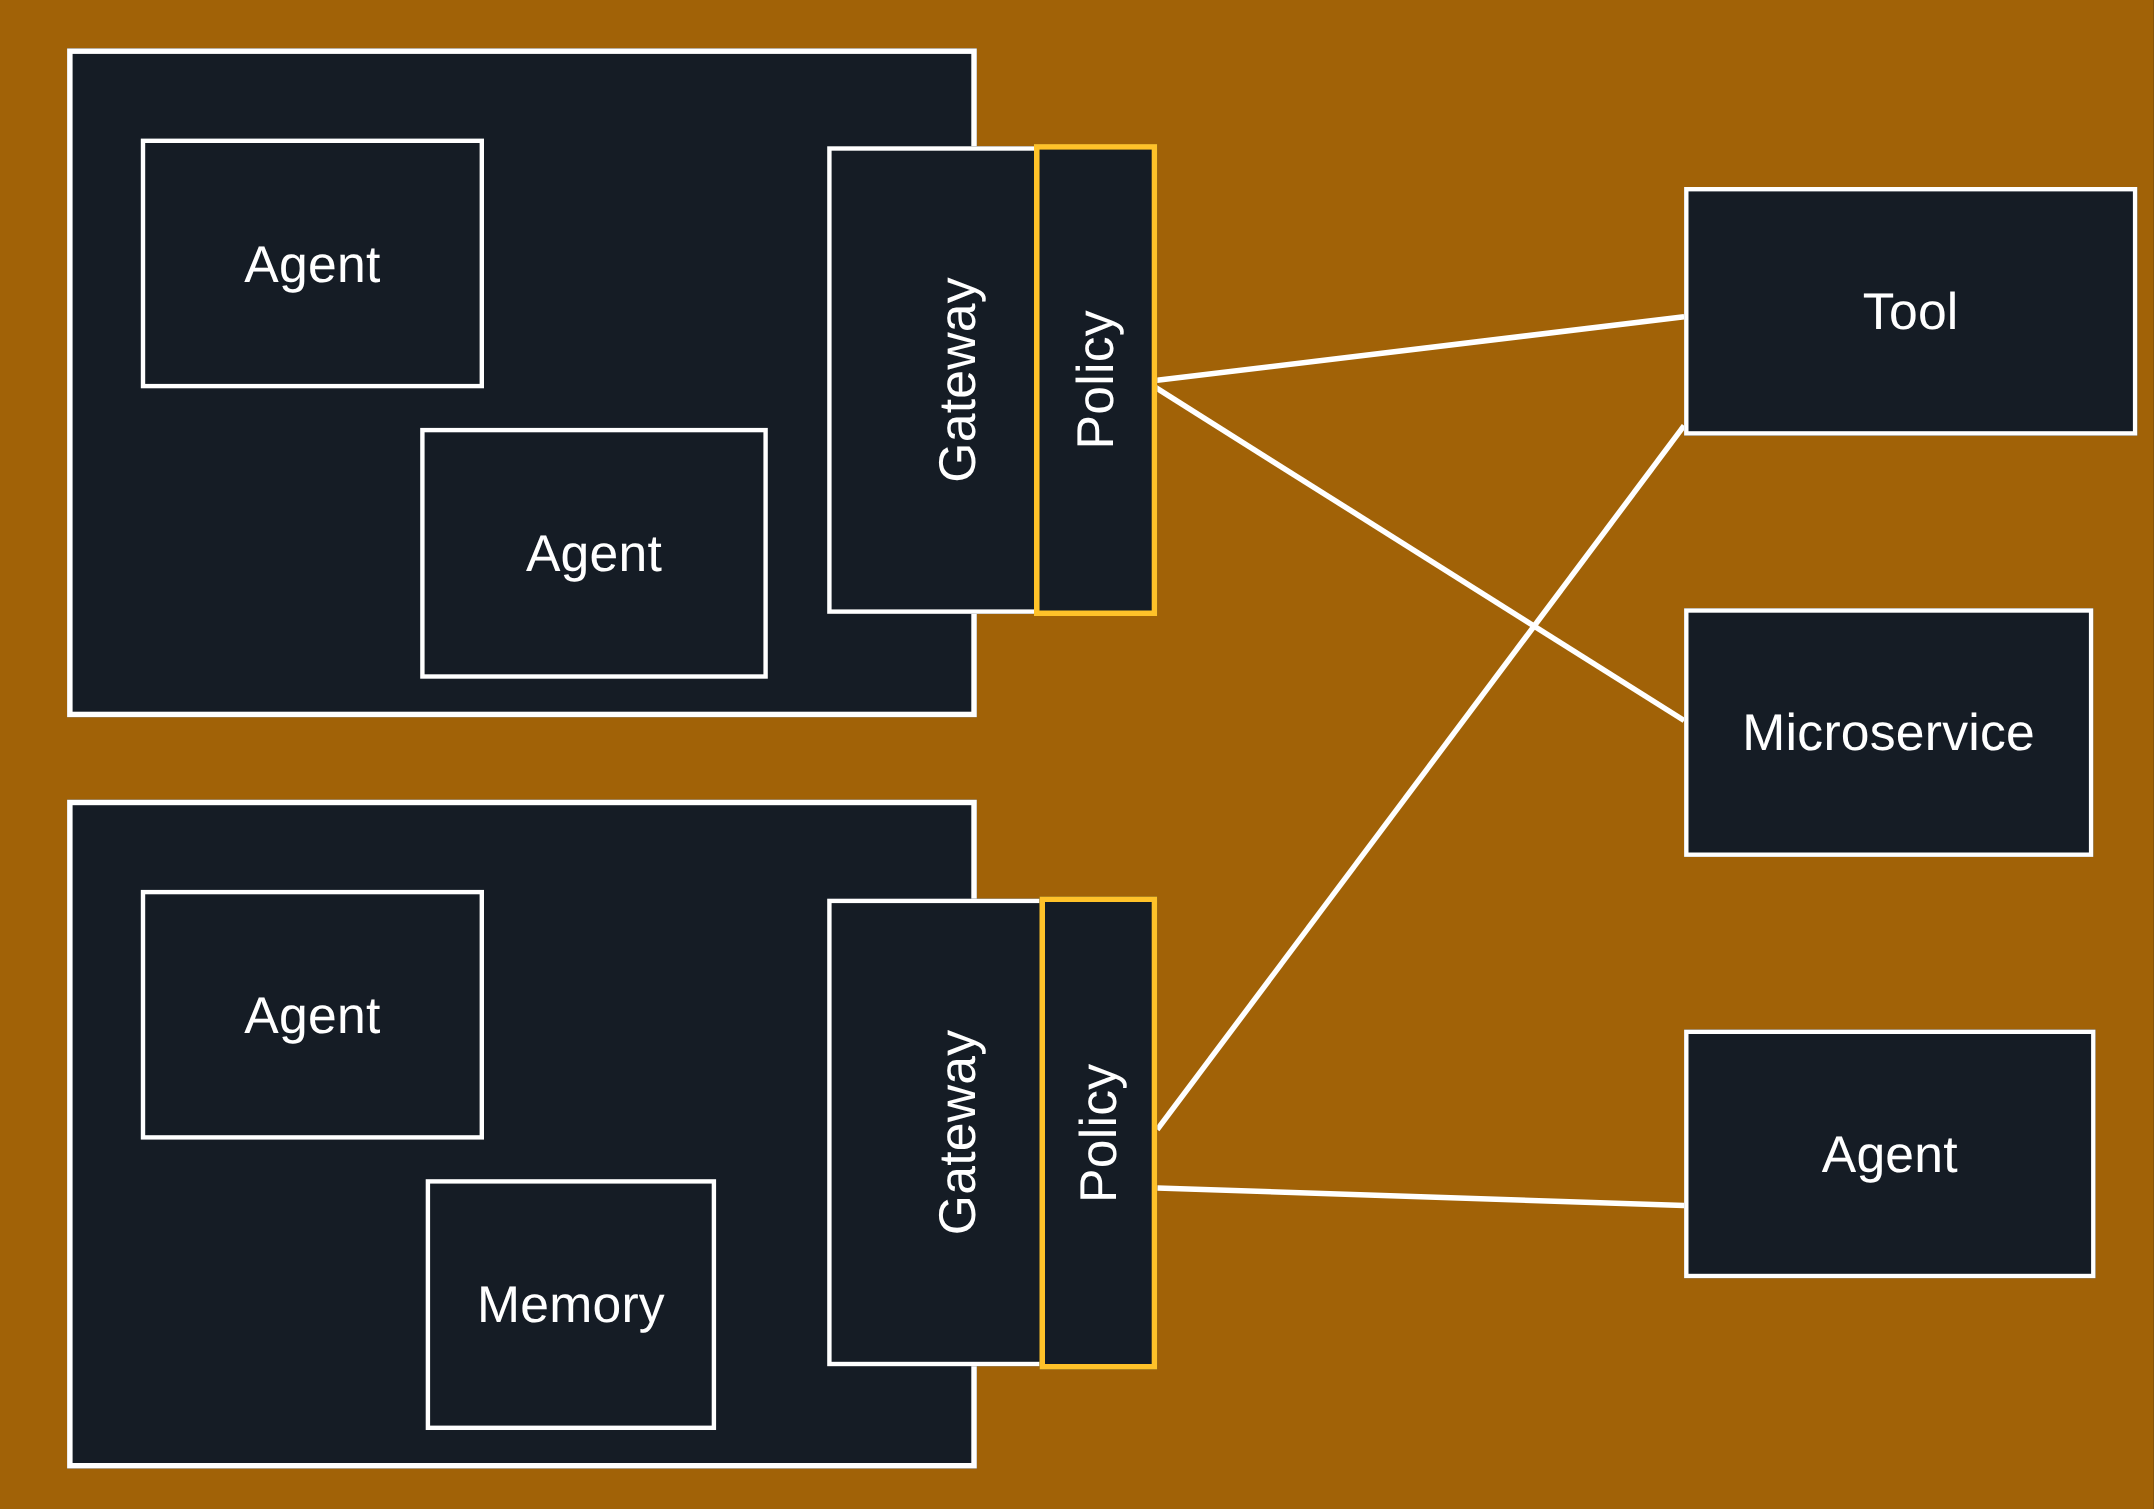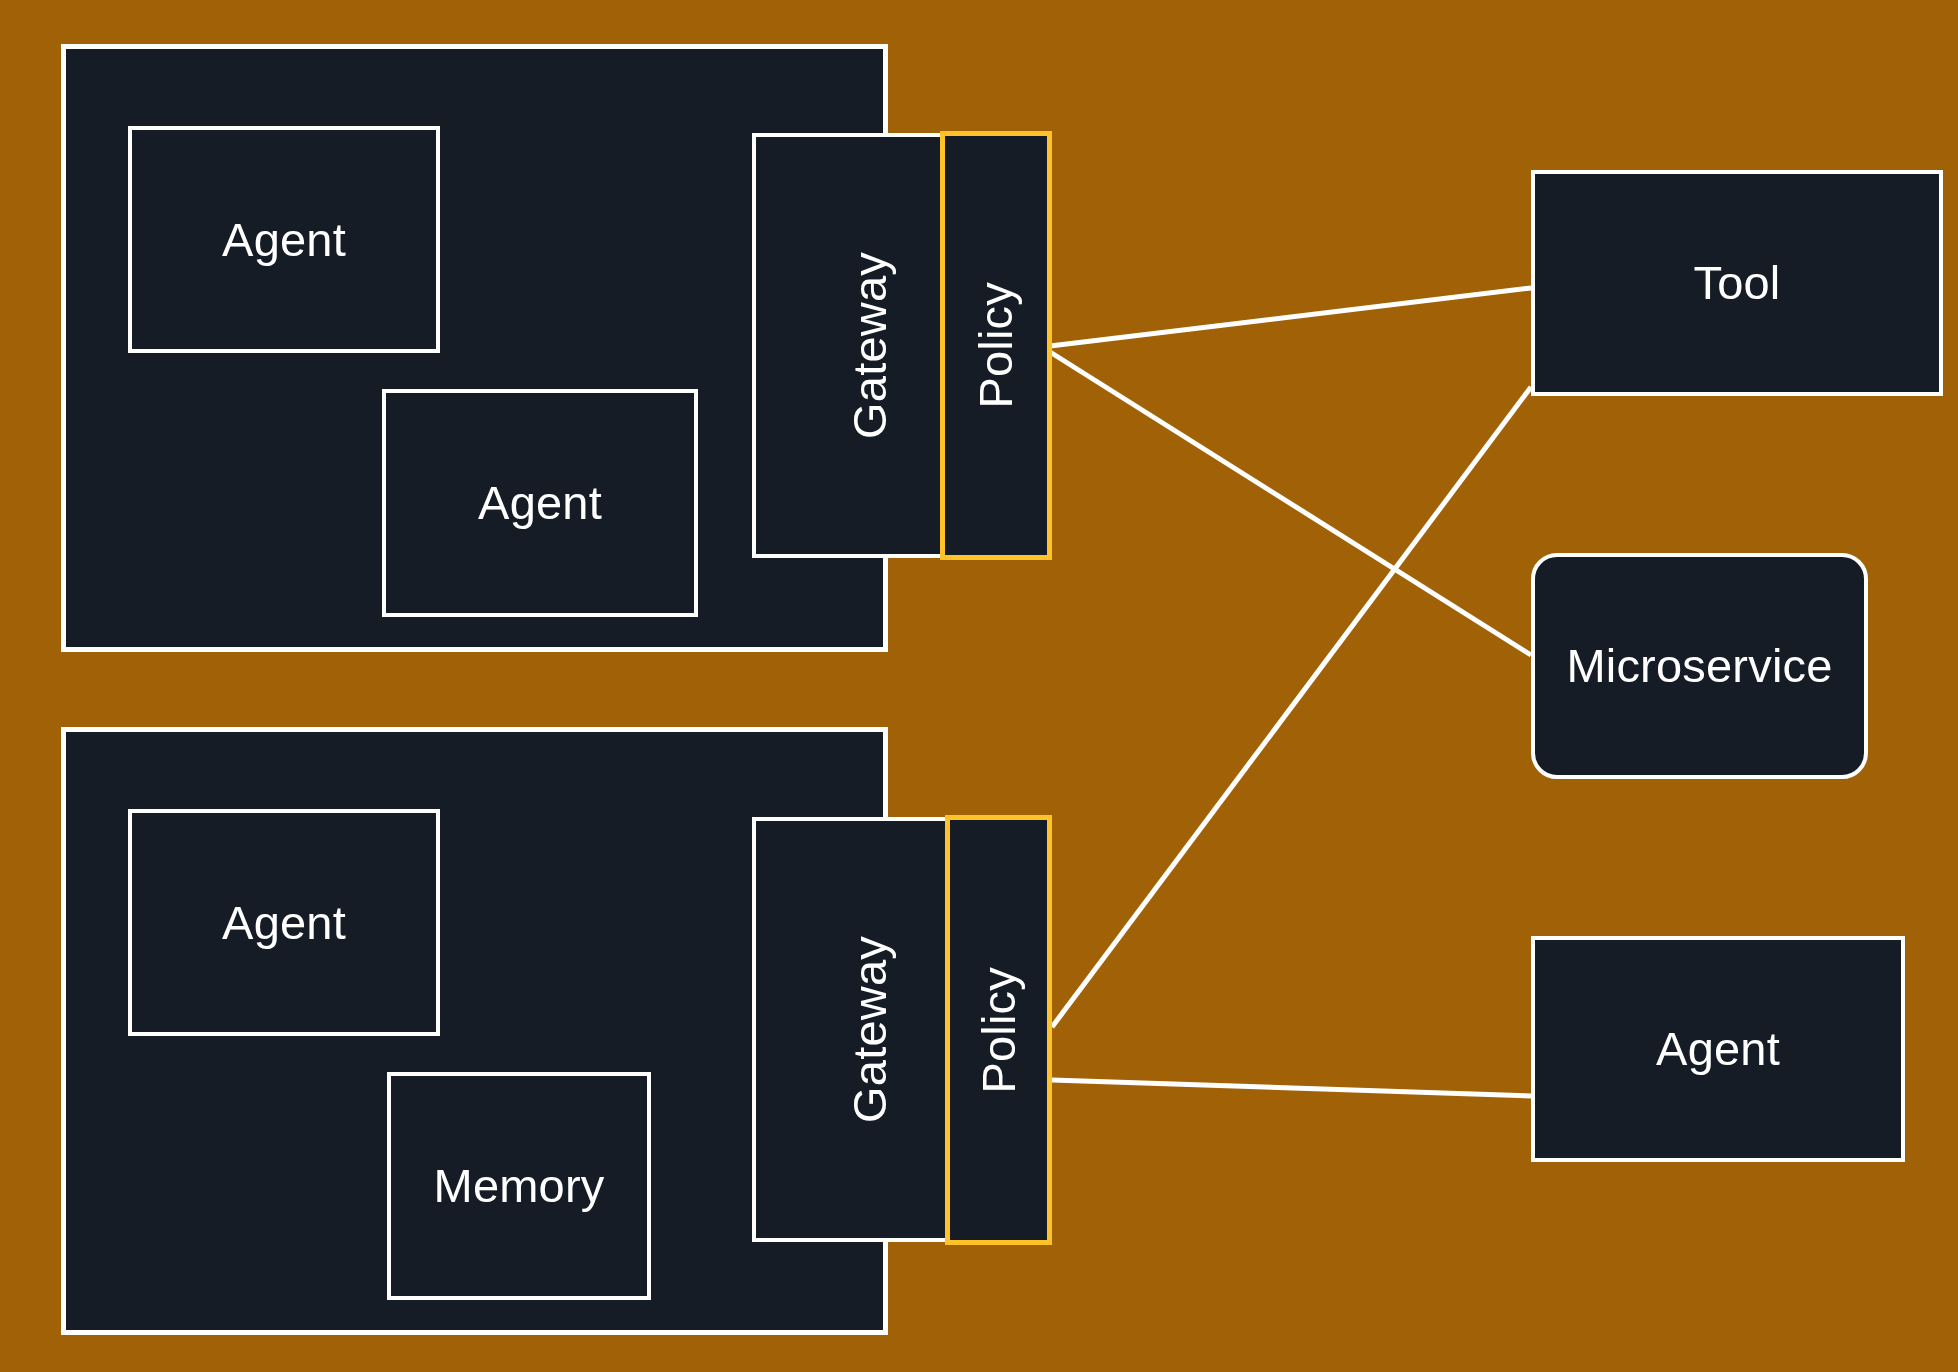--- a/index.html
+++ b/index.html
@@ -91,20 +91,20 @@
   <div class="node vertical" style="left: 752px; top: 817px; width: 236px; height: 425px; background: rgb(21, 28, 37); border-color: rgb(255, 255, 255);">
     <span class="label" style="color: rgb(255, 255, 255);">Gateway</span>
   </div>
   <div class="node vertical policy" style="left: 945px; top: 815px; width: 107px; height: 430px; background: rgb(21, 28, 37); border-color: rgb(255, 194, 41);">
     <span class="label" style="color: rgb(255, 255, 255);">Policy</span>
   </div>
 
   <div class="node" style="left: 1531px; top: 170px; width: 412px; height: 226px; background: rgb(21, 28, 37); border-color: rgb(255, 255, 255);">
     <span class="label" style="color: rgb(255, 255, 255);">Tool</span>
   </div>
-  <div class="node" style="left: 1531px; top: 553px; width: 337px; height: 226px; background: rgb(21, 28, 37); border-color: rgb(255, 255, 255); border-radius: 26px;">
+  <div class="node" style="left: 1531px; top: 553px; width: 372px; height: 226px; background: rgb(21, 28, 37); border-color: rgb(255, 255, 255);">
     <span class="label" style="color: rgb(255, 255, 255);">Microservice</span>
   </div>
   <div class="node" style="left: 1531px; top: 936px; width: 374px; height: 226px; background: rgb(21, 28, 37); border-color: rgb(255, 255, 255);">
     <span class="label" style="color: rgb(255, 255, 255);">Agent</span>
   </div>
 
 </div>
 
 </body></html>

